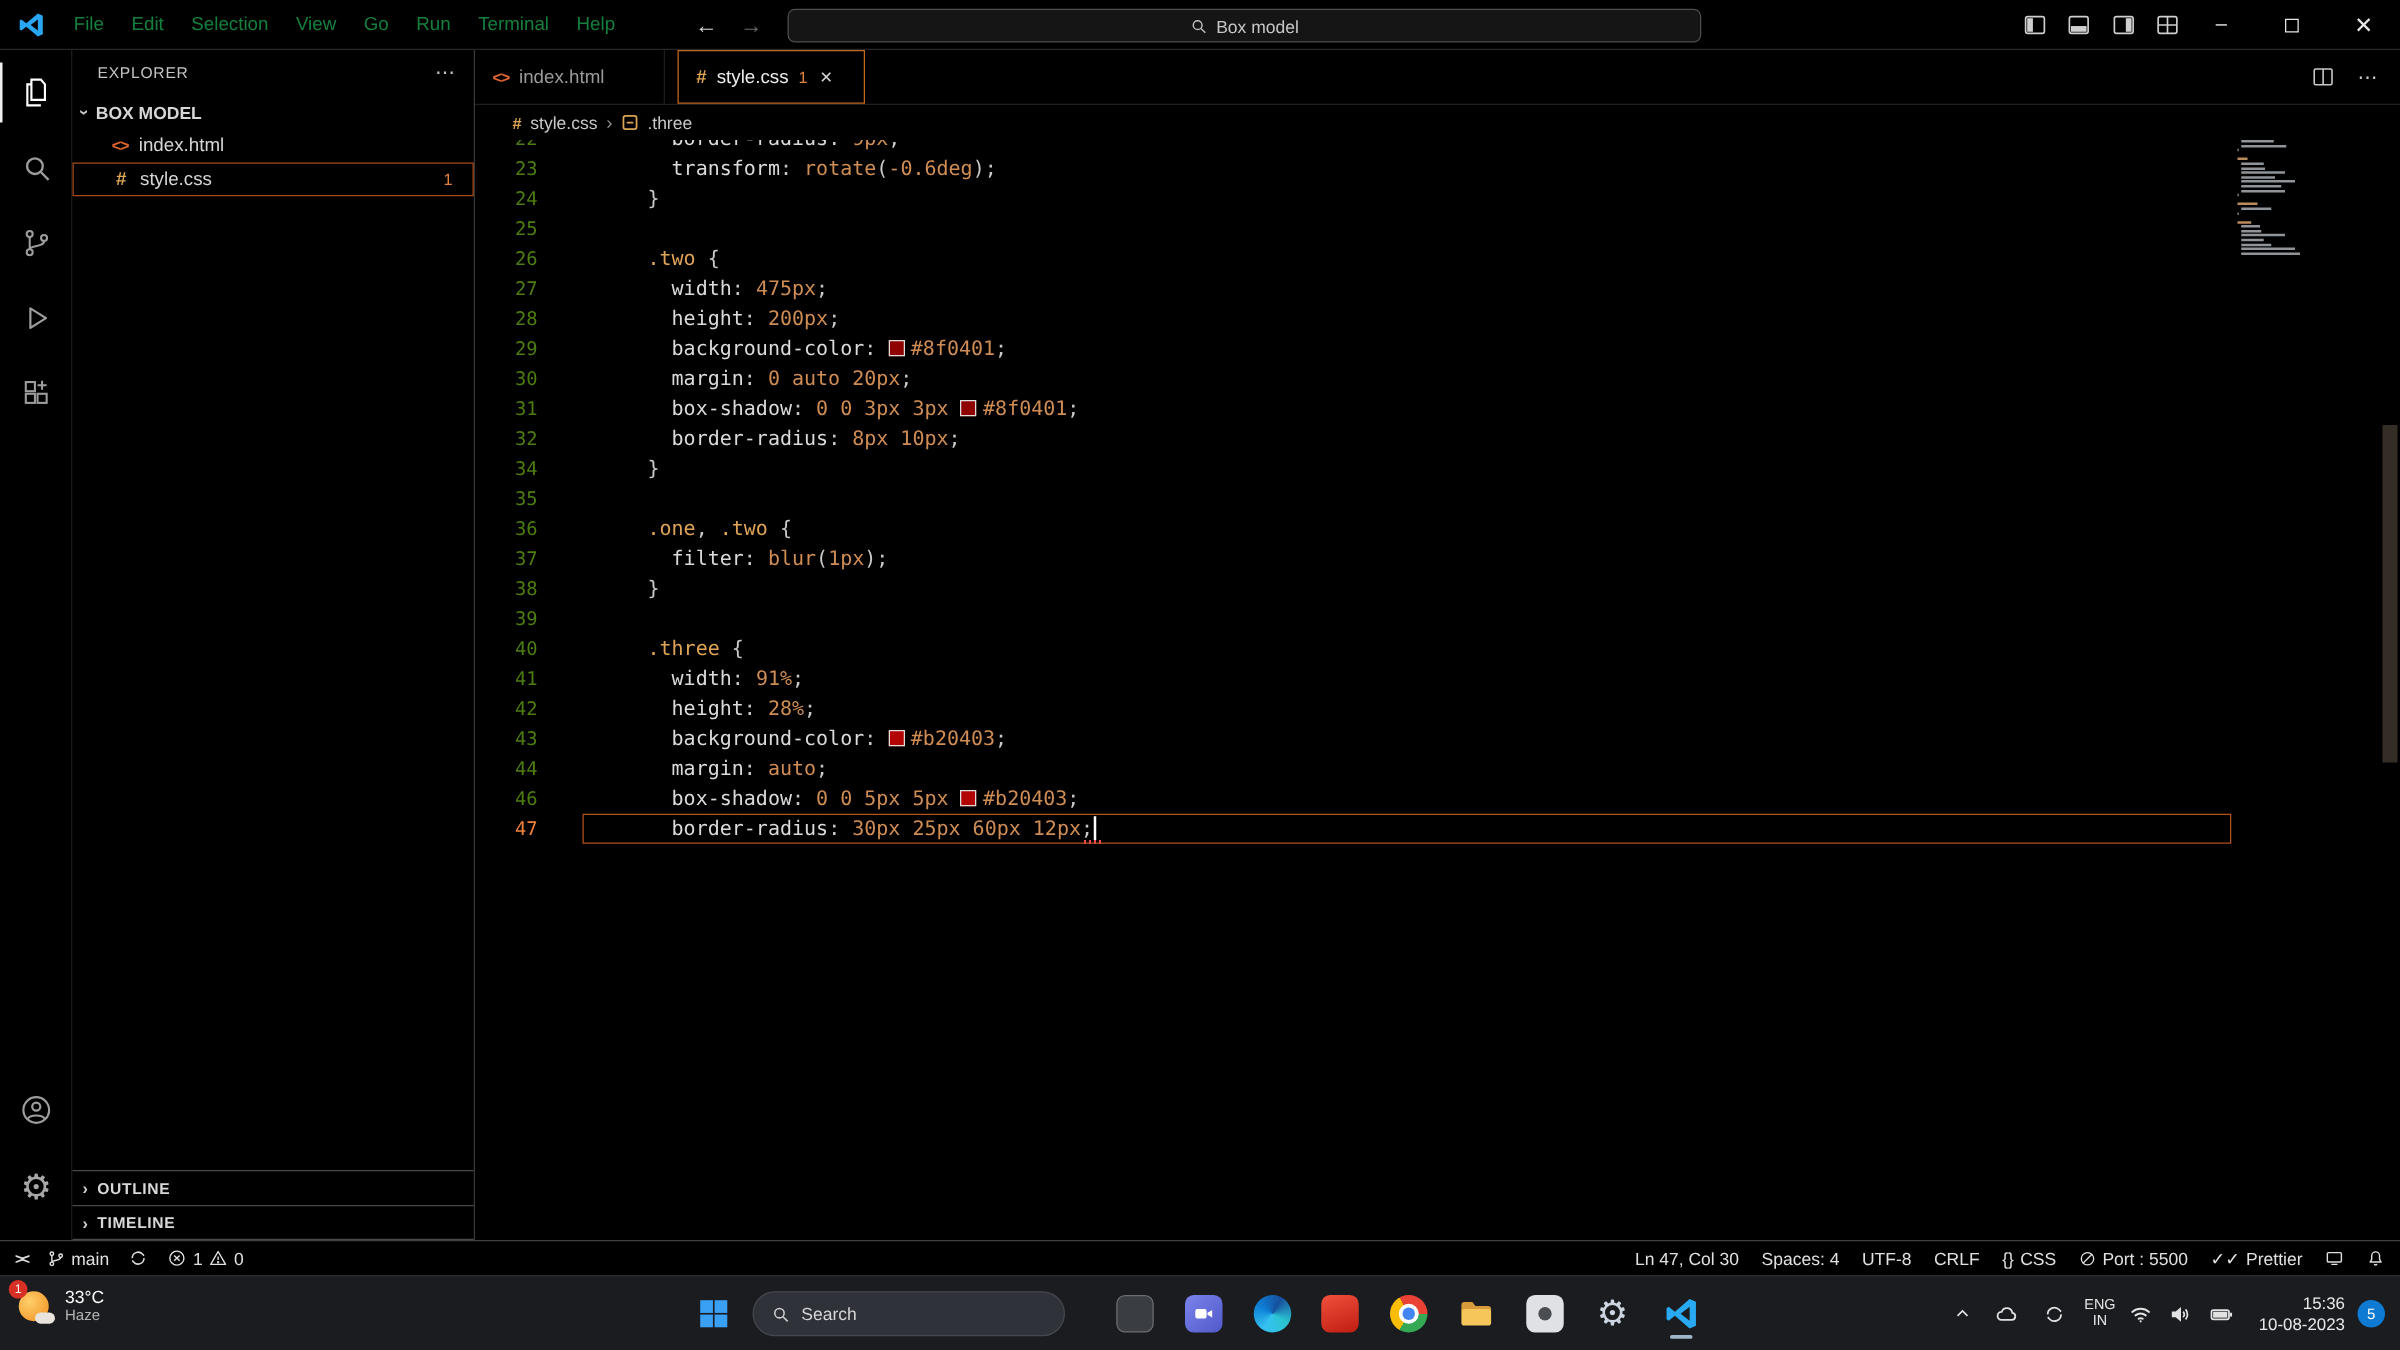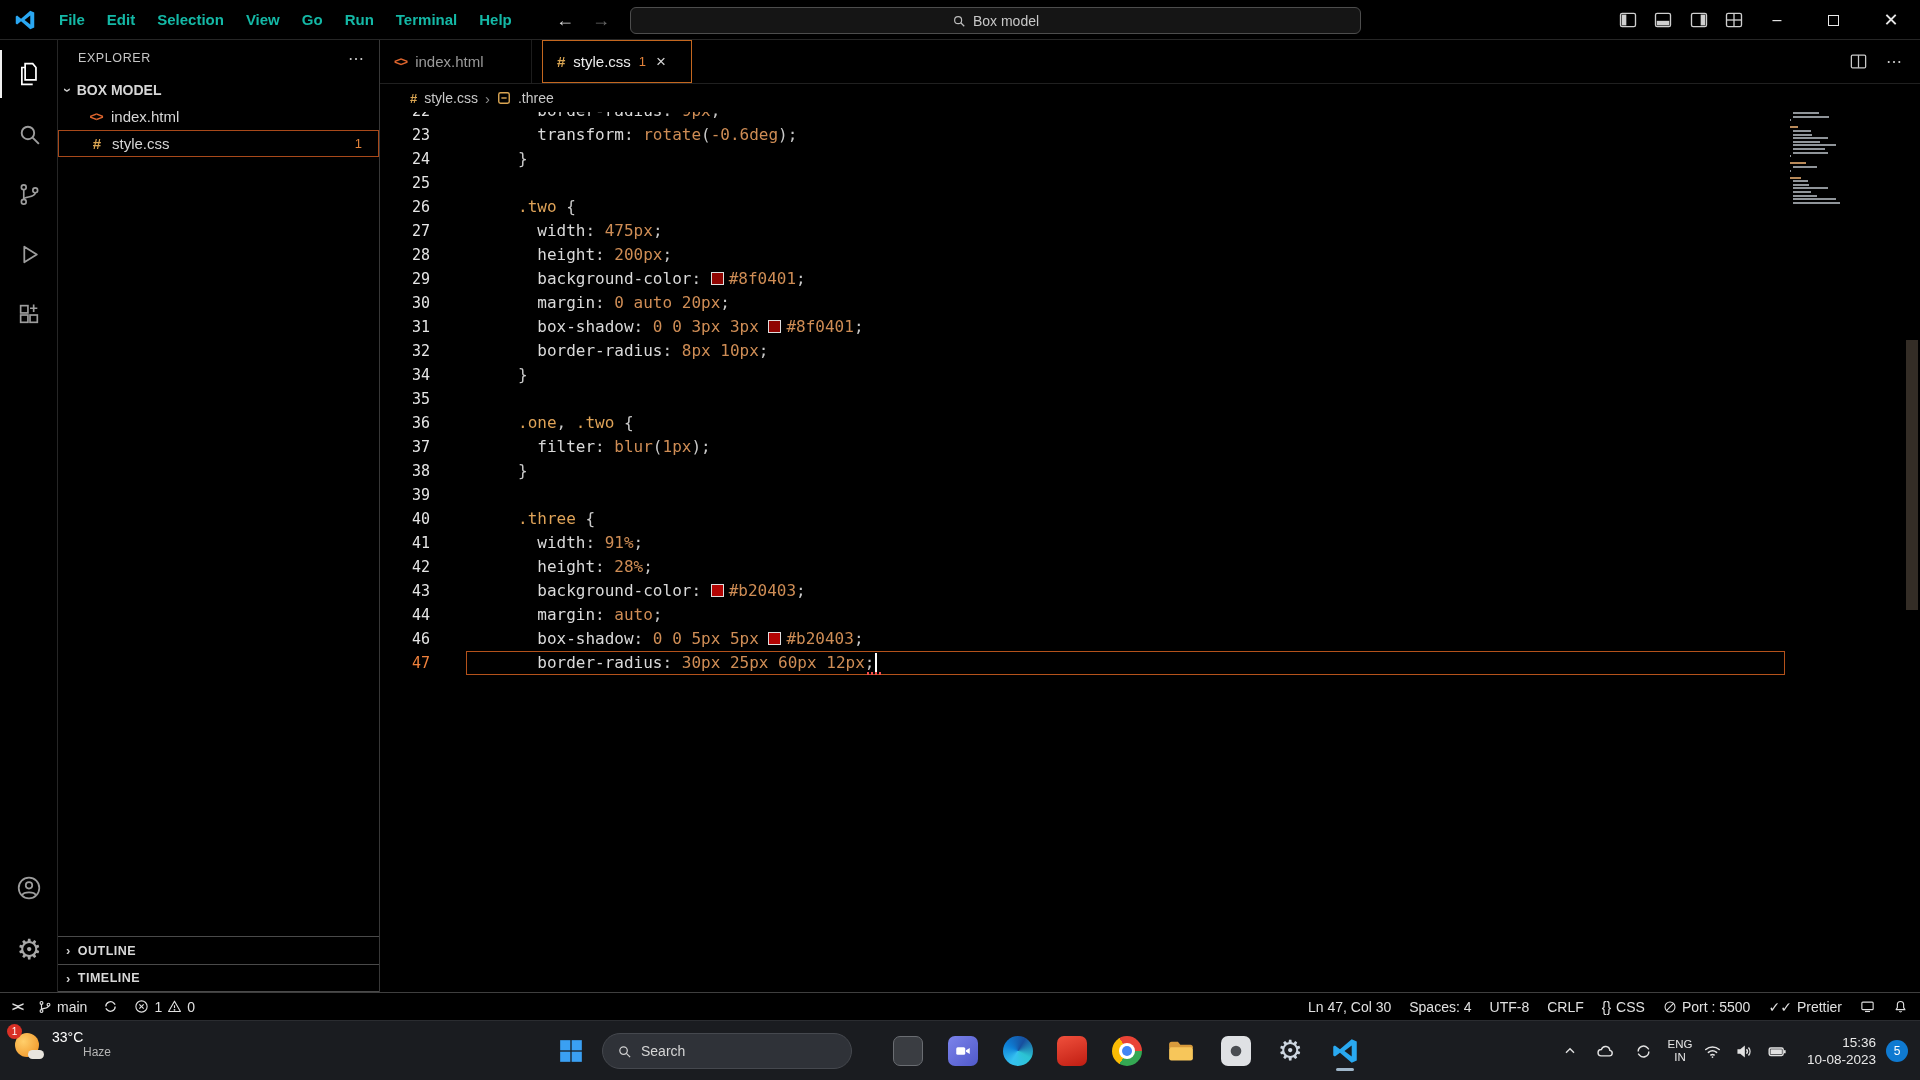--- a/index.html
+++ b/index.html
@@ -5,21 +5,21 @@
   * { margin:0; padding:0; box-sizing:border-box; }
   html,body { background:#111; }
   .screen { position:relative; width:1920px; height:1080px; background:#000; overflow:hidden;
             font-family:"Liberation Sans", sans-serif; color:#ddd; }
 
   
   .titlebar { position:absolute; left:0; top:0; right:0; height:40px; background:#000;
               border-bottom:1px solid #262626; display:flex; align-items:center; }
   .vslogo { width:22px; height:22px; margin:0 12px 0 14px; flex:0 0 auto; }
   .menus { display:flex; }
-  .menu-item { padding:0 11px; font-size:15px; color:#14b8a6; line-height:40px; cursor:default;font-weight:bold; }
+  .menu-item { padding:0 11px; font-size:15px; color:#15803d; line-height:40px; cursor:default; }
   .nav-arrow { position:absolute; top:0; line-height:40px; font-size:18px; }
   .nav-back { left:556px; color:#d8d8d8; }
   .nav-fwd { left:592px; color:#6b6b6b; }
   .cmd-center { position:absolute; left:630px; top:7px; width:731px; height:27px;
                 background:#151515; border:1px solid #4d4d4d; border-radius:6px;
                 display:flex; align-items:center; justify-content:center; gap:7px;
                 color:#c8c8c8; font-size:14px; }
   .layout-icons { position:absolute; right:176px; top:0; height:40px; width:126px;
                   display:flex; align-items:center; justify-content:space-between; }
   .layout-icons svg { display:block; }
@@ -77,21 +77,21 @@
   .breadcrumb { position:absolute; left:0; top:44px; right:0; height:28px; display:flex; align-items:center;
                 padding-left:30px; gap:7px; font-size:14px; color:#c9c9c9; }
   .bc-ico { color:#dba653; font-weight:bold; font-size:13px; }
   .bc-sep { color:#8d8d8d; font-size:15px; }
   .bc-sym svg { display:block; }
 
   .code-region { position:absolute; left:0; top:72px; right:0; bottom:0; overflow:hidden; }
   .code-scroll { margin-top:-13px; }
   .code-line { position:relative; height:24px; display:flex; align-items:center;
                font-family:"DejaVu Sans Mono", monospace; }
-  .line-num { flex:0 0 50px; text-align:right; font-size:15px; color:#e5e5e5; }
+  .line-num { flex:0 0 50px; text-align:right; font-size:15px; color:#4d7c0f; }
   .line-text { margin-left:88px; white-space:pre; font-size:16px; line-height:24px; }
   .code-line.current .line-num { color:#ef813c; }
   .code-line.current::before { content:''; position:absolute; left:86px; width:1317px; top:0; bottom:0;
                                border:1px solid #b4521b; pointer-events:none; }
   .tok-prop { color:#dadada; }
   .tok-pun  { color:#c9c9c9; }
   .tok-sel  { color:#dfa358; }
   .tok-val  { color:#cf8d55; }
   .tok-fn   { color:#cf8d55; }
   .swatch { display:inline-block; width:13px; height:13px; border:1px solid #dedede; margin-right:5px;
@@ -120,21 +120,21 @@
              border-top:1px solid #2a2c30; }
   .weather { position:absolute; left:12px; top:8px; display:flex; align-items:center; gap:10px; }
   .weather-ico { position:relative; width:30px; height:30px; }
   .weather-sun { position:absolute; left:3px; top:4px; width:24px; height:24px; border-radius:50%;
                  background:radial-gradient(circle at 35% 35%, #ffcf6b, #ef8e1e); }
   .weather-cloud { position:absolute; right:-2px; bottom:0; width:16px; height:9px; border-radius:8px;
                  background:#e8e4dd; }
   .weather-badge { position:absolute; left:-5px; top:-5px; width:15px; height:15px; border-radius:50%;
                  background:#d93025; color:#fff; font-size:10px; display:flex; align-items:center; justify-content:center; }
   .weather-temp { font-size:14px; color:#fff; }
-  .weather-desc { font-size:12px; color:#b5b5b5;margin-left:31px; }
+  .weather-desc { font-size:12px; color:#b5b5b5; }
 
   .tb-btn { position:absolute; top:8px; width:44px; height:44px; border-radius:6px; display:flex;
             align-items:center; justify-content:center; }
   .tb-search { position:absolute; left:602px; top:12px; width:250px; height:36px; border-radius:18px;
                background:#2f3238; border:1px solid #45484e; display:flex; align-items:center; gap:9px;
                padding-left:14px; color:#d6d6d6; font-size:14px; }
   .appico { width:30px; height:30px; border-radius:7px; }
   .edge-circle { width:30px; height:30px; border-radius:50%;
                  background:conic-gradient(from 210deg,#35c1f1,#0d7fd6,#174f9e,#2bc3d2,#35c1f1); }
   .chrome-circle { position:relative; width:30px; height:30px; border-radius:50%;

